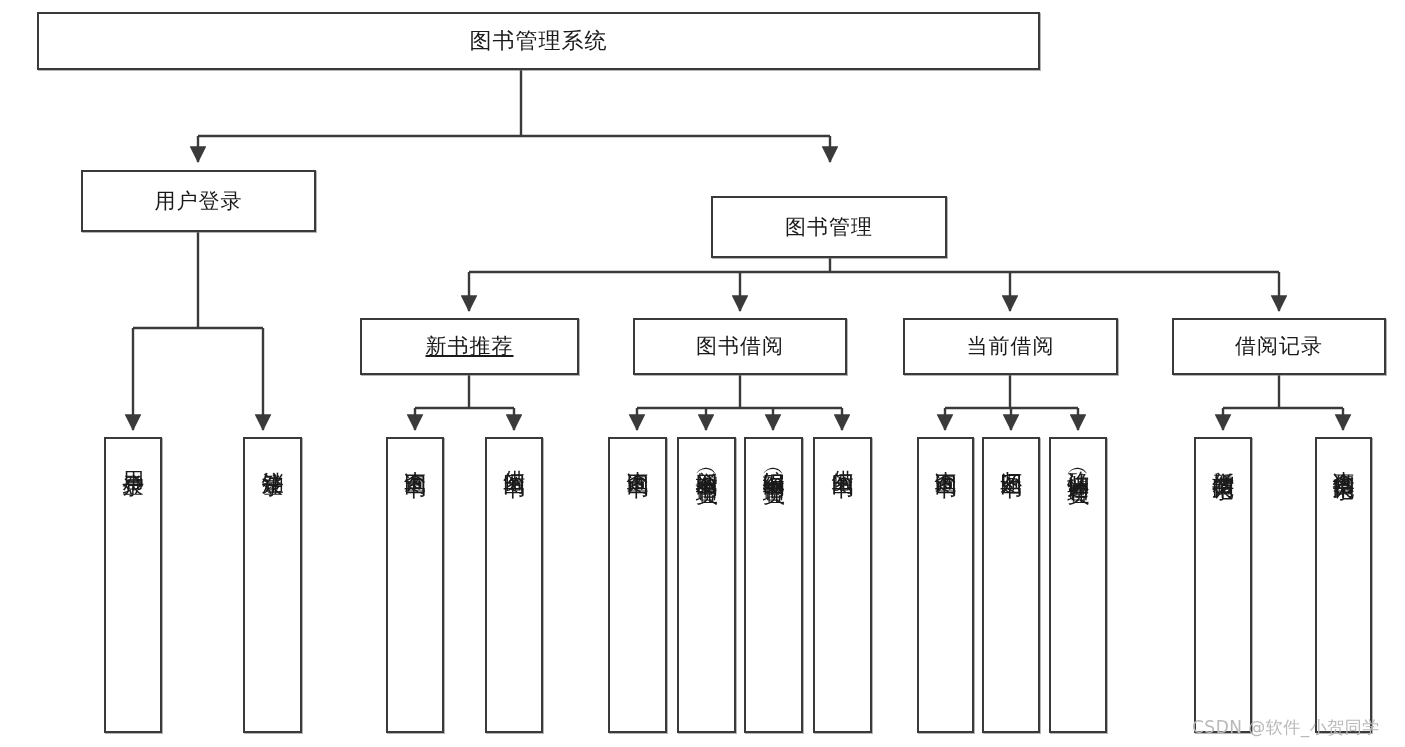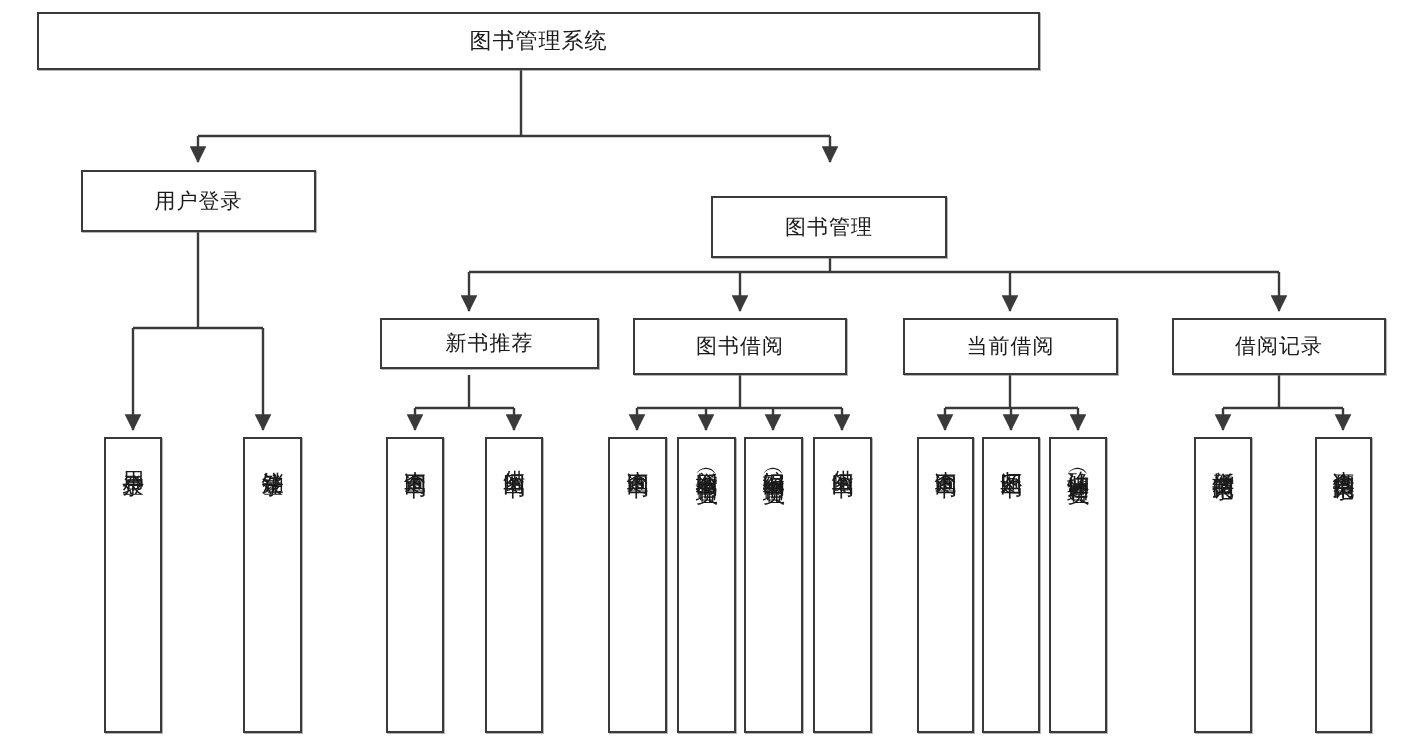--- a/index.html
+++ b/index.html
@@ -134,21 +134,21 @@
     <span class="label">图书管理系统</span>
   </div>
 
   <div class="node horiz" style="left:81px; top:170px; width:235px; height:62px;">
     <span class="label">用户登录</span>
   </div>
   <div class="node horiz" style="left:711px; top:170px; width:236px; height:62px;margin-top:26px;">
     <span class="label">图书管理</span>
   </div>
 
-  <div class="node horiz" style="left:380px; top:318px; width:219px; height:51px;">
+  <div class="node horiz" style="left:360px; top:318px; width:219px; height:57px;text-decoration:underline;">
     <span class="label">新书推荐</span>
   </div>
   <div class="node horiz" style="left:903px; top:318px; width:215px; height:57px;">
     <span class="label">当前借阅</span>
   </div>
   <div class="node horiz" style="left:633px; top:318px; width:214px; height:57px;">
     <span class="label">图书借阅</span>
   </div>
   <div class="node horiz" style="left:1172px; top:318px; width:214px; height:57px;">
     <span class="label">借阅记录</span>
@@ -191,14 +191,15 @@
     <span class="label">确认归还（管理员）</span>
   </div>
 
   <div class="node vert" style="left:1194px; top:437px; width:58px; height:296px;">
     <span class="label">新增借阅记录</span>
   </div>
   <div class="node vert" style="left:1315px; top:437px; width:57px; height:296px;">
     <span class="label">查询借阅记录</span>
   </div>
 
+  <div class="watermark" style="left:1192px; top:716px;">CSDN @软件_小贺同学</div>
 
 </div>
 
 </body></html>

